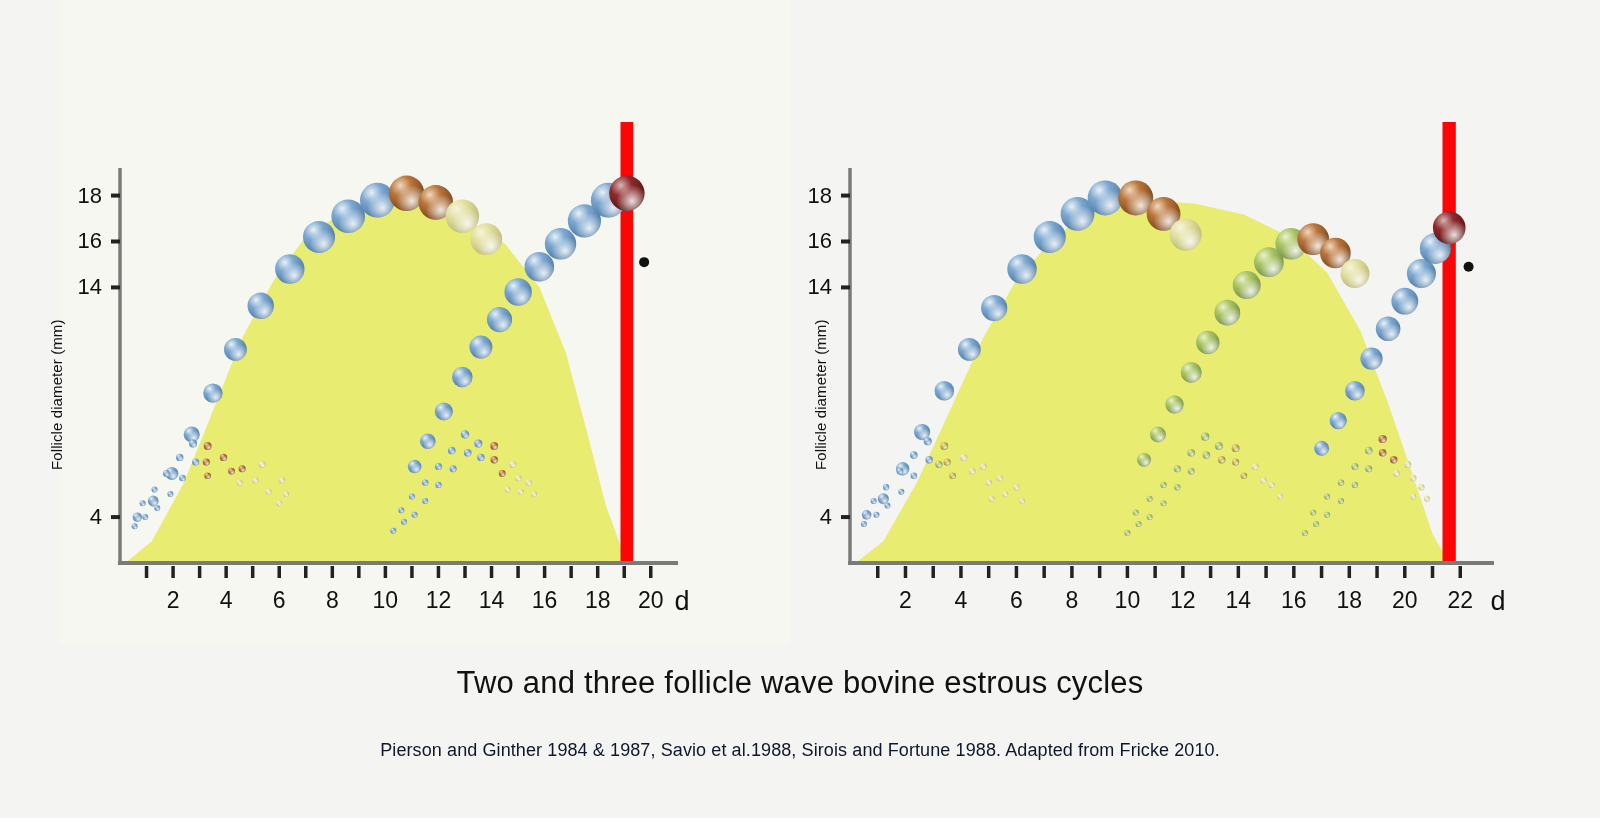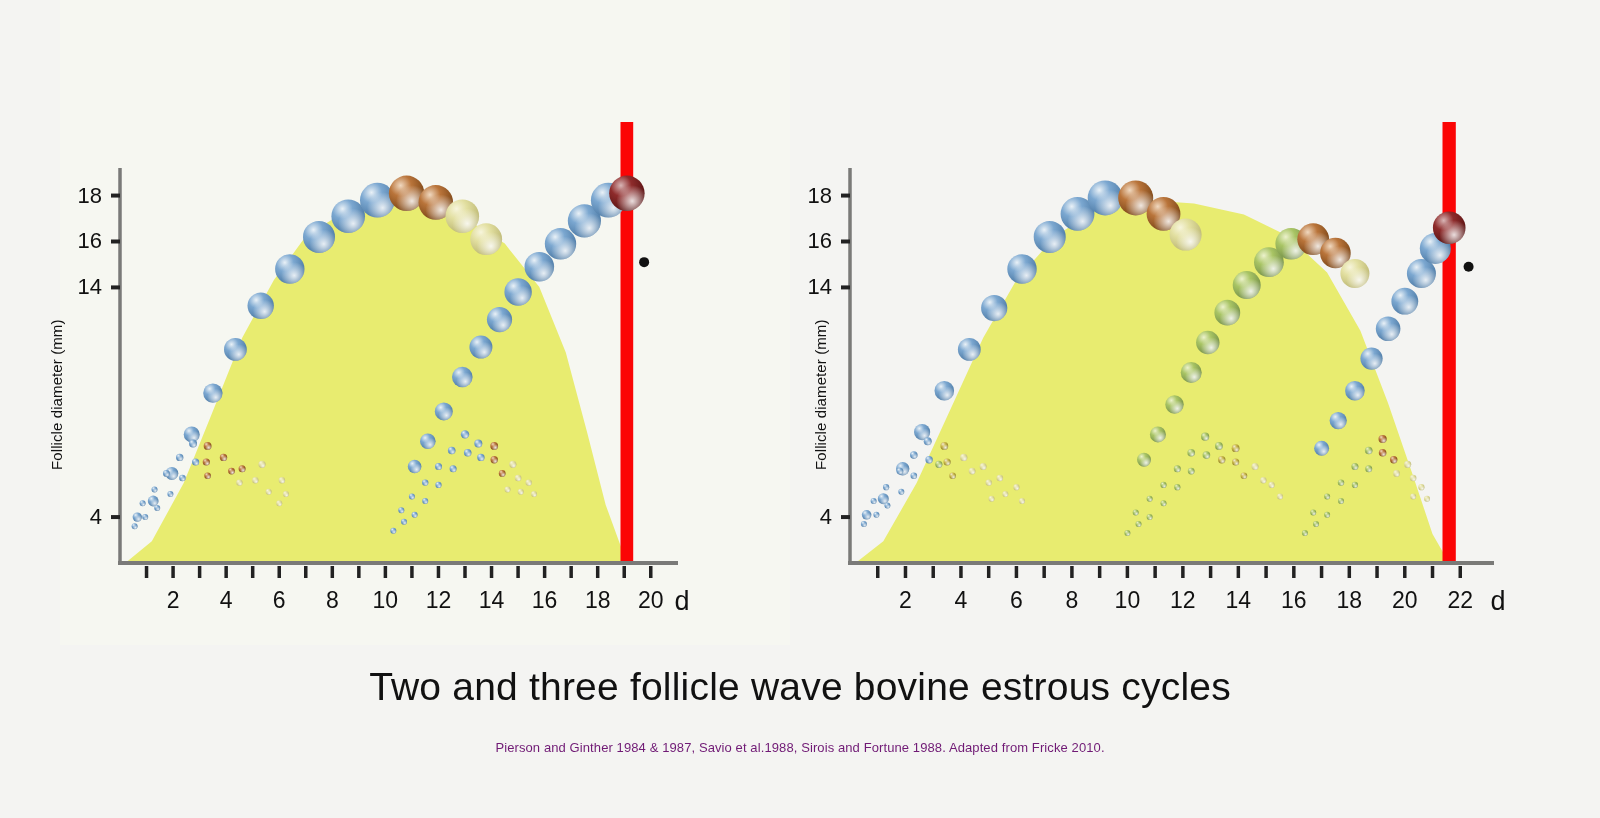--- a/index.html
+++ b/index.html
@@ -30,24 +30,24 @@
     transform:rotate(-90deg);
     transform-origin:left top;
     white-space:nowrap;
     letter-spacing:.1px;
   }
 
   .caption{
     position:absolute;left:0;right:0;text-align:center;
   }
   .title{
-    top:665px;font-size:39px;color:#111;letter-spacing:.2px;
+    top:665px;font-size:31px;color:#111;letter-spacing:.2px;
   }
   .subtitle{
-    top:740px;font-size:13px;color:#701a75;letter-spacing:.1px;
+    top:740px;font-size:18px;color:#0f172a;letter-spacing:.1px;
   }
 </style>
 </head>
 <body>
 
 <div class="stage">
 
   <div class="panel-left"></div>
 
   <div class="fig left">

